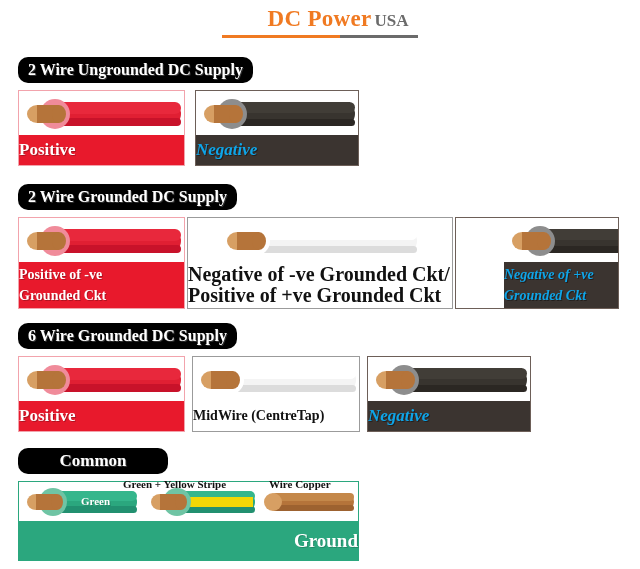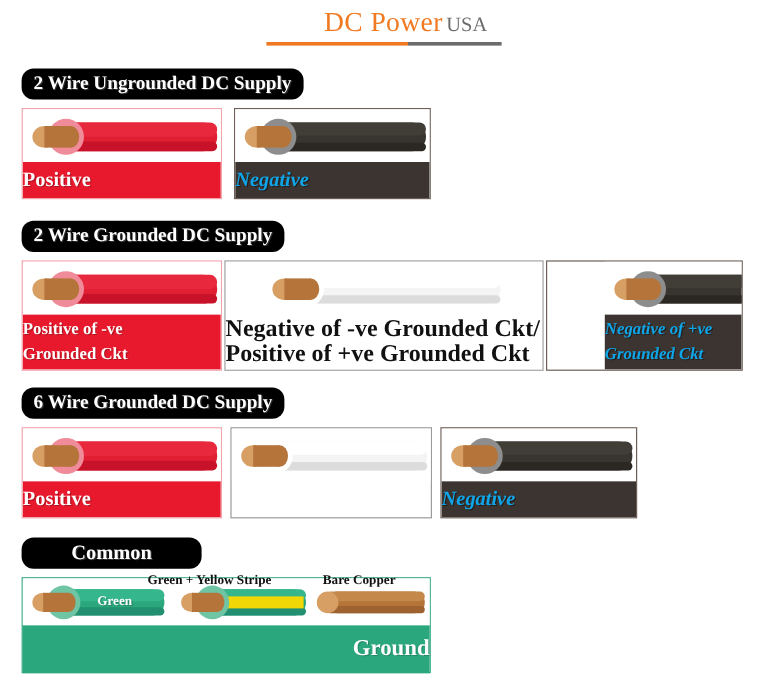--- a/index.html
+++ b/index.html
@@ -17,21 +17,21 @@
 
   
   #title-block {
     position: absolute;
     left: 0; top: 6px;
     width: 640px;
     text-align: center;
   }
   #title-text {
     font-family: "Liberation Serif", "DejaVu Serif", serif;
-    font-weight: normal;
+    font-weight: bold;
     font-size: 23px;
     letter-spacing: 0.3px;
     line-height: 26px;
     white-space: nowrap;
     margin-left: 36px;
   }
   #title-dc { color: #f07a22; }
   #title-usa {
     color: #6b6b6b;
     font-size: 17px;
@@ -275,20 +275,23 @@
     <svg class="wire" style="left:4px; top:7px;" width="161" height="32" viewBox="0 0 161 32">
       <rect x="24" y="4" width="135" height="24" rx="12" fill="#f4f4f4"></rect>
       <rect x="24" y="4" width="135" height="11" rx="5.5" fill="#ffffff"></rect>
       <rect x="24" y="21" width="135" height="7" rx="3.5" fill="#dcdcdc"></rect>
       <circle cx="32" cy="16" r="15" fill="#ffffff"></circle>
       <path d="M17 16 a15 15 0 0 0 15 15 a15 15 0 0 1 -15 -15 z" fill="#e3e3e3"></path>
       <ellipse cx="14" cy="16" rx="10" ry="9" fill="#d79f63"></ellipse>
       <rect x="14" y="7" width="22" height="18" fill="#b5743a"></rect>
       <ellipse cx="36" cy="16" rx="7" ry="9" fill="#b5743a"></ellipse>
     </svg>
+  </div>
+  <div class="caption" style="height:30px; font-size:14px;">
+    <span class="cap-line">MidWire (CentreTap)</span>
   </div>
 </div>
 
 <div class="card black" style="left:367px; top:356px; width:164px; height:76px;">
   <div class="wire-area" style="height:44px;">
     <svg class="wire" style="left:4px; top:7px;" width="157" height="32" viewBox="0 0 157 32">
       <rect x="24" y="4" width="131" height="24" rx="12" fill="#38342f"></rect>
       <rect x="24" y="4" width="131" height="11" rx="5.5" fill="#413d37"></rect>
       <rect x="24" y="21" width="131" height="7" rx="3.5" fill="#2b2723"></rect>
       <circle cx="32" cy="16" r="15" fill="#8d8d8d"></circle>
@@ -323,21 +326,21 @@
       <rect x="22" y="4" width="86" height="22" rx="11" fill="#2ba77e"></rect>
       <rect x="22" y="4" width="86" height="10" rx="5" fill="#35b68c"></rect>
       <rect x="22" y="19" width="86" height="7" rx="3.5" fill="#229070"></rect>
       <rect x="38" y="10" width="68" height="10" fill="#f2d706"></rect>
       <circle cx="30" cy="15" r="14" fill="#6fc4a4"></circle>
       <ellipse cx="13" cy="15" rx="9" ry="8" fill="#d79f63"></ellipse>
       <rect x="13" y="7" width="21" height="16" fill="#b5743a"></rect>
       <ellipse cx="34" cy="15" rx="6" ry="8" fill="#b5743a"></ellipse>
     </svg>
 
-    <div class="wire-tag" style="left:250px; top:-4px;">Bare Copper</div>
+    <div class="wire-tag" style="left:250px; top:-4px;">Wire Copper</div>
     <svg class="wire" style="left:243px; top:8px;" width="94" height="24" viewBox="0 0 94 24">
       <rect x="10" y="3" width="82" height="18" rx="9" fill="#b5743a"></rect>
       <rect x="10" y="3" width="82" height="8" rx="4" fill="#c4884a"></rect>
       <rect x="10" y="15" width="82" height="6" rx="3" fill="#9d6230"></rect>
       <ellipse cx="11" cy="12" rx="9" ry="9" fill="#d79f63"></ellipse>
     </svg>
   </div>
 
   <div id="ground-band">Ground</div>
 </div>

